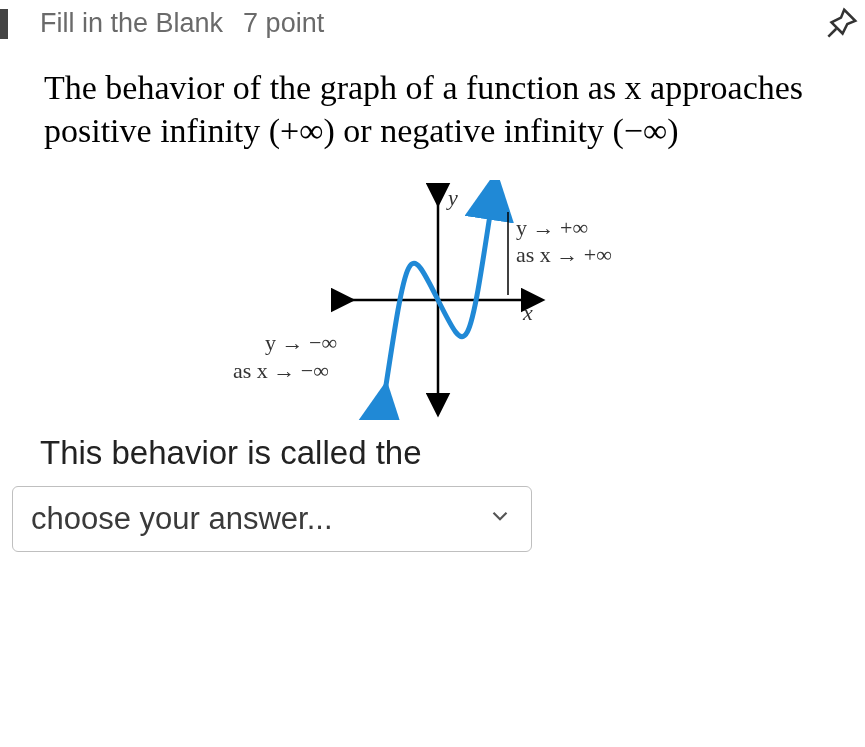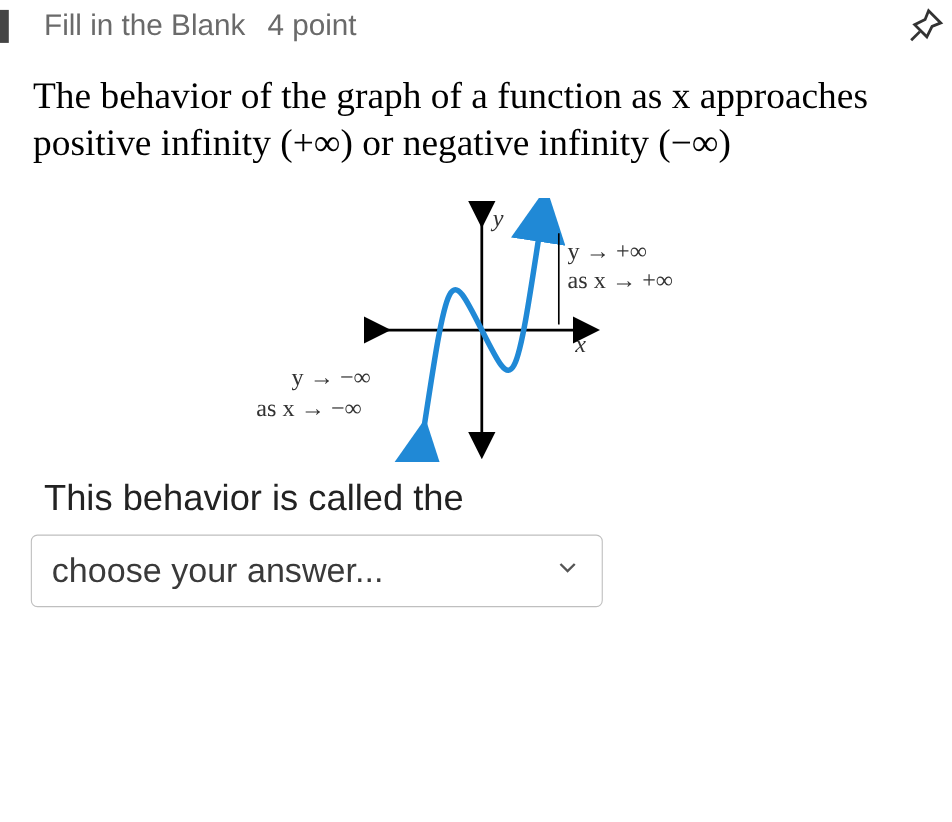--- a/index.html
+++ b/index.html
@@ -33,21 +33,21 @@
     font-size: 27px;
     font-weight: 400;
   }
   .pin-icon {
     position: absolute;
     right: 5px;
     top: 5px;
     color: #333;
   }
   .question-body {
-    padding: 20px 30px 10px 30px;
+    padding: 20px 30px 10px 44px;
   }
   .prompt {
     font-family: 'Times New Roman', serif;
     font-size: 34px;
     line-height: 1.25;
     color: #000;
     font-weight: 500;
   }
   .graph-wrap {
     display: flex;
@@ -72,21 +72,21 @@
   .sentence {
     font-size: 33px;
     color: #222;
     padding: 0 40px;
     line-height: 1.4;
   }
   .answer-row {
     display: flex;
     align-items: center;
     gap: 18px;
-    padding: 10px 30px 0 28px;
+    padding: 10px 30px 0 12px;
   }
   .dropdown {
     border: 1px solid #bfbfbf;
     border-radius: 6px;
     padding: 14px 18px;
     font-size: 31px;
     color: #444;
     display: flex;
     align-items: center;
     justify-content: space-between;
@@ -104,21 +104,21 @@
     font-size: 33px;
     color: #222;
   }
 </style>
 </head>
 <body>
 
 <div class="header">
   <div class="left-bar"></div>
   <div class="question-type">Fill in the Blank</div>
-  <div class="points">4 point</div>
+  <div class="points">7 point</div>
 </div>
 
 <div class="pin-icon">
   <svg width="38" height="38" viewBox="0 0 24 24" fill="none" stroke="#333" stroke-width="1.6">
     <path d="M14 3 L21 10 L16 12 L13 18 L6 11 L12 8 Z" fill="none"></path>
     <line x1="9" y1="15" x2="4" y2="20"></line>
   </svg>
 </div>
 
 <div class="question-body">

